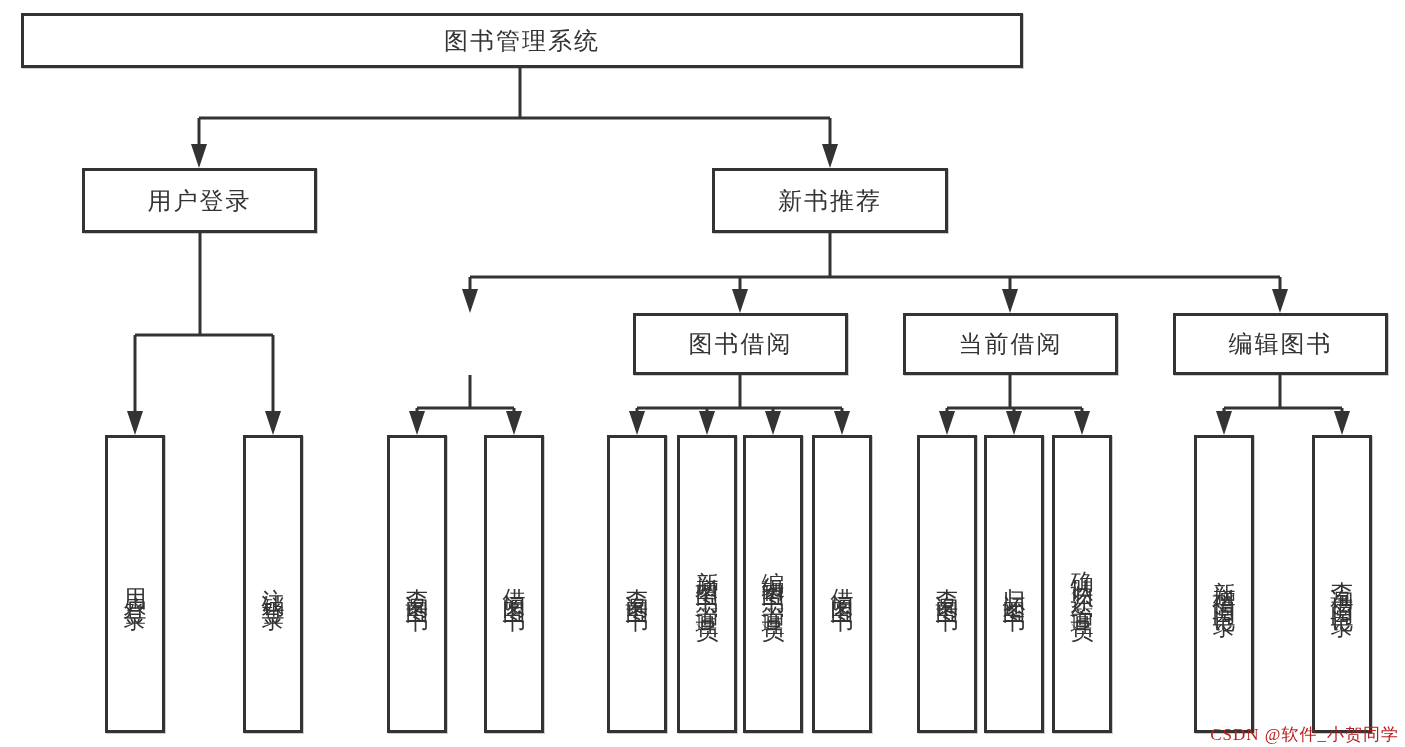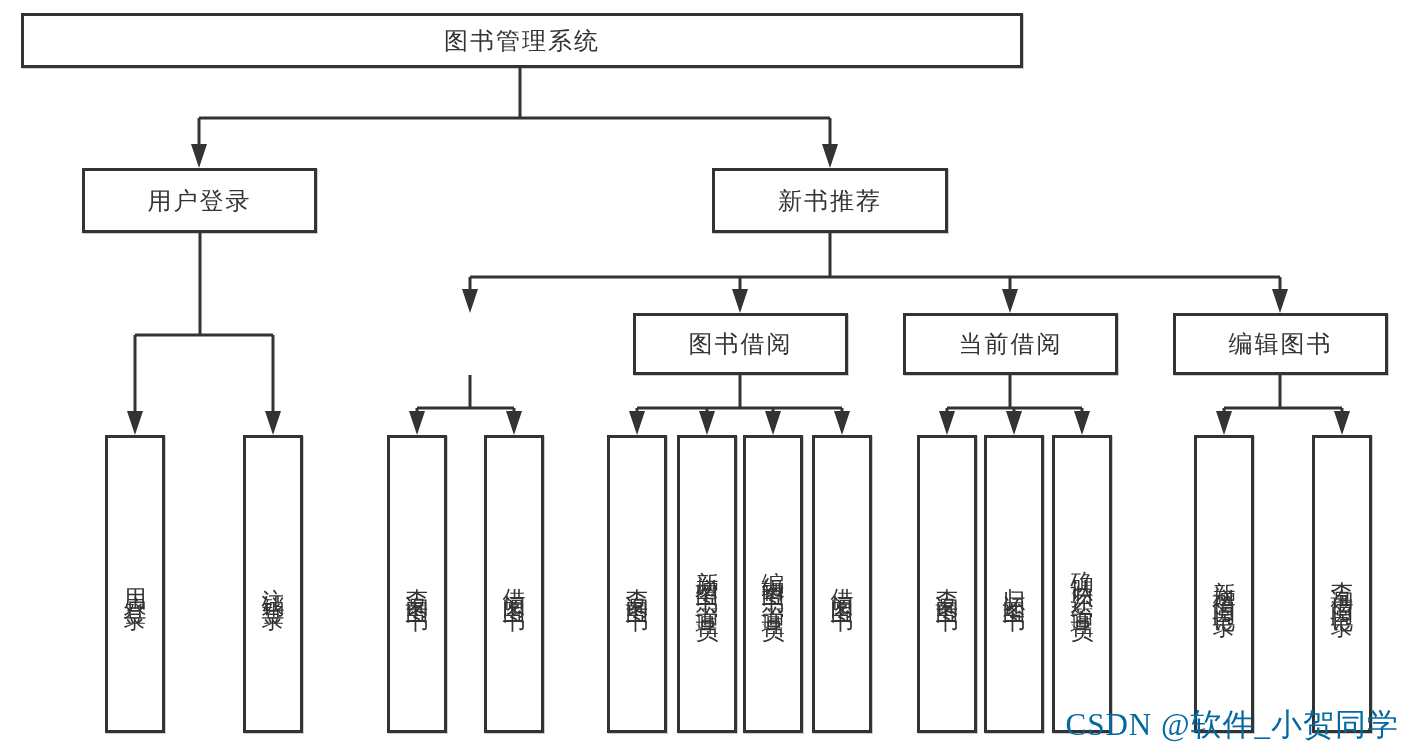--- a/index.html
+++ b/index.html
@@ -45,22 +45,22 @@
     font-size: 23px;
     letter-spacing: 7px;
     line-height: 1;
     color: #333333;
     max-height: 292px;
   }
   .watermark {
     position: absolute;
     right: 6px;
     bottom: 1px;
-    font-size: 31px;
-    color: #0369a1;
+    font-size: 17px;
+    color: #b91c1c;
     letter-spacing: 1px;
     white-space: nowrap;
     z-index: 5;
   }
 </style>
 </head>
 <body>
 
 <div id="canvas">
 

